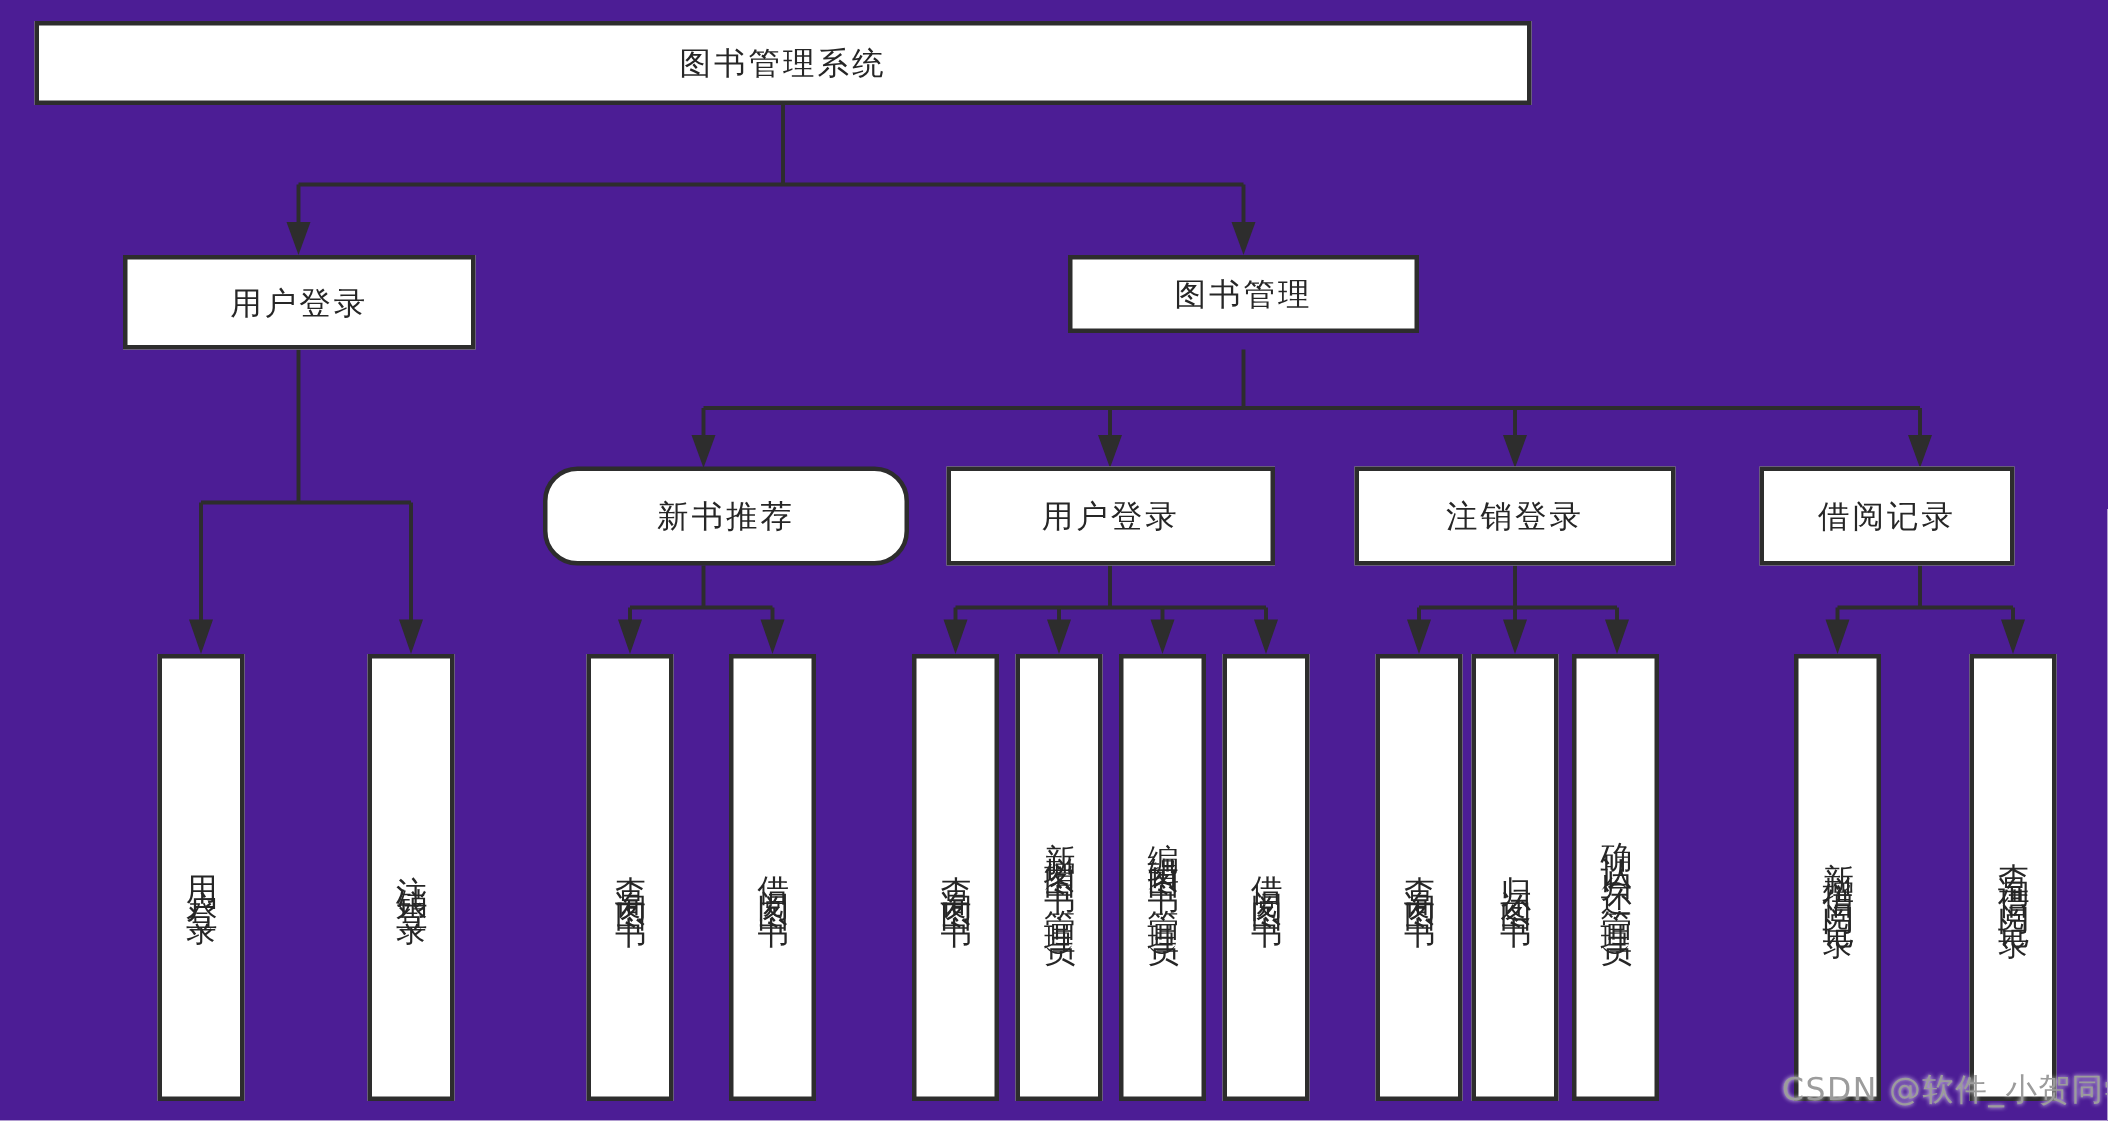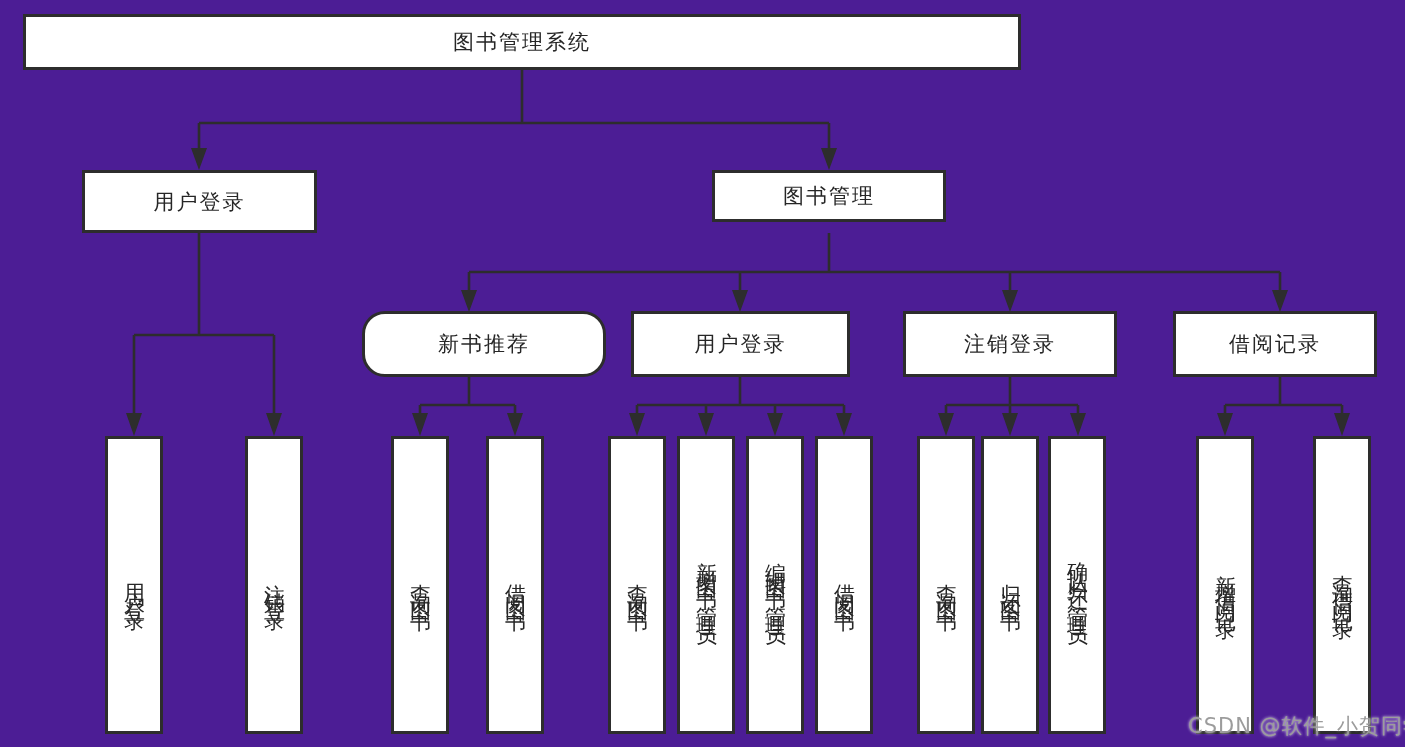--- a/index.html
+++ b/index.html
@@ -42,21 +42,21 @@
   }
   
   .b-root { left: 23px;  top: 14px;  width: 998px; height: 56px; }
   
   .b-l2a  { left: 82px;  top: 170px; width: 235px; height: 63px; }
   .b-l2b  { left: 712px; top: 170px; width: 234px; height: 52px; }
   
   .b-l3a  { left: 362px;  top: 311px; width: 244px; height: 66px; border-radius: 23px; }
   .b-l3b  { left: 631px;  top: 311px; width: 219px; height: 66px; }
   .b-l3c  { left: 903px;  top: 311px; width: 214px; height: 66px; }
-  .b-l3d  { left: 1173px; top: 311px; width: 204px; height: 66px; }
+  .b-l3d  { left: 1173px; top: 311px; width: 170px; height: 66px; }
   
   .b-lf   { top: 436px; width: 58px; height: 298px; }
   .b-lf1  { left: 105px; }
   .b-lf2  { left: 245px; }
   .b-lf3  { left: 391px; }
   .b-lf4  { left: 486px; }
   .b-lf5  { left: 608px; }
   .b-lf6  { left: 677px; }
   .b-lf7  { left: 746px; }
   .b-lf8  { left: 815px; }

